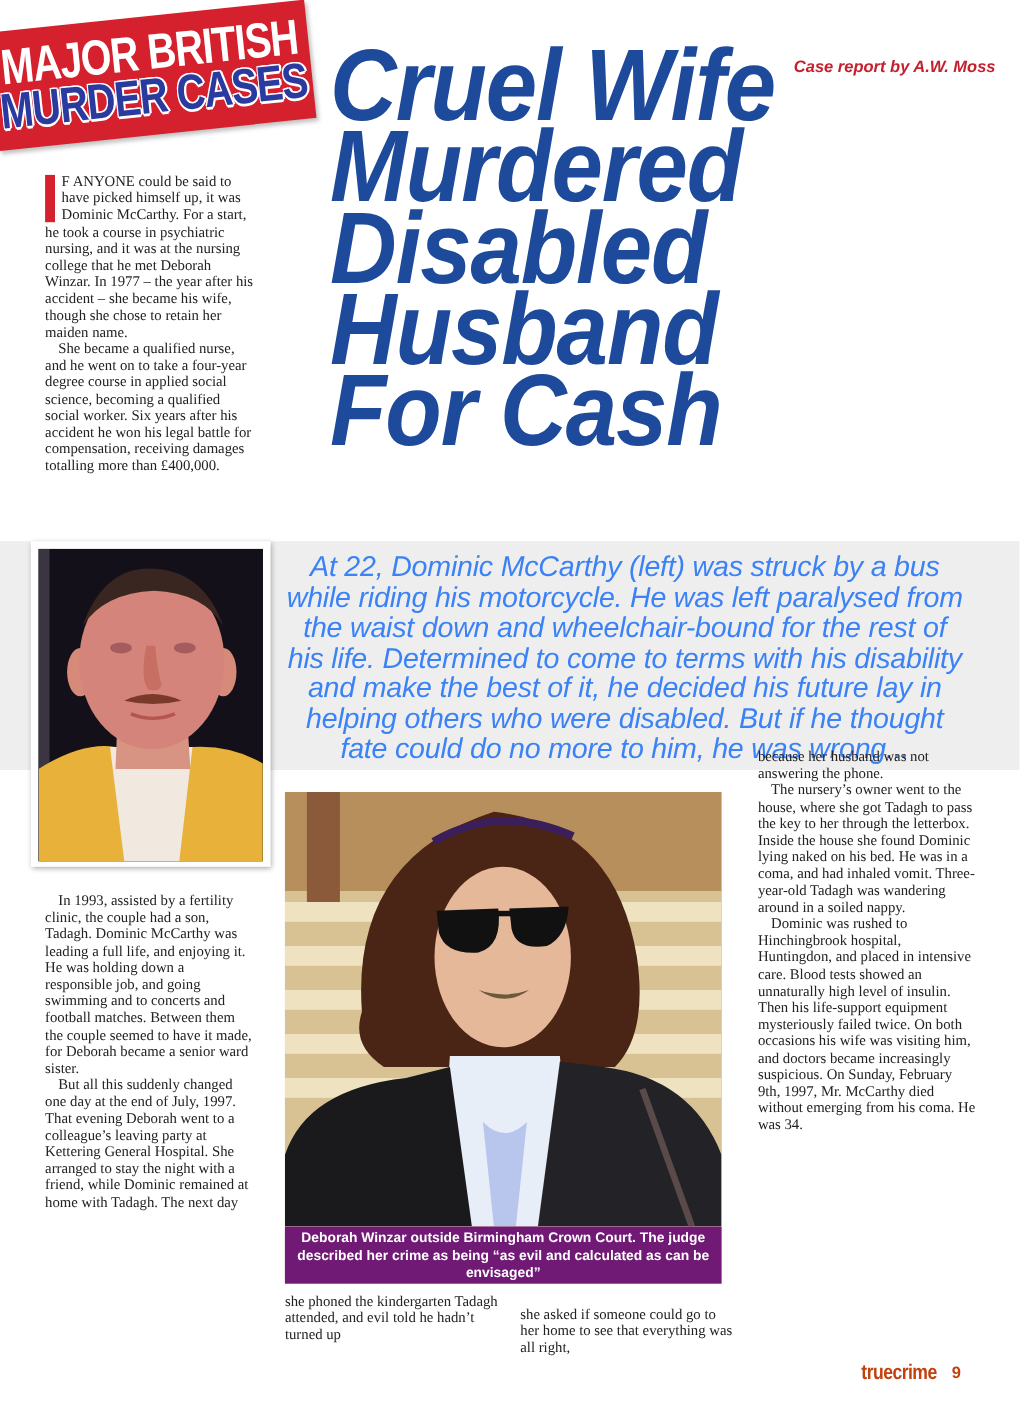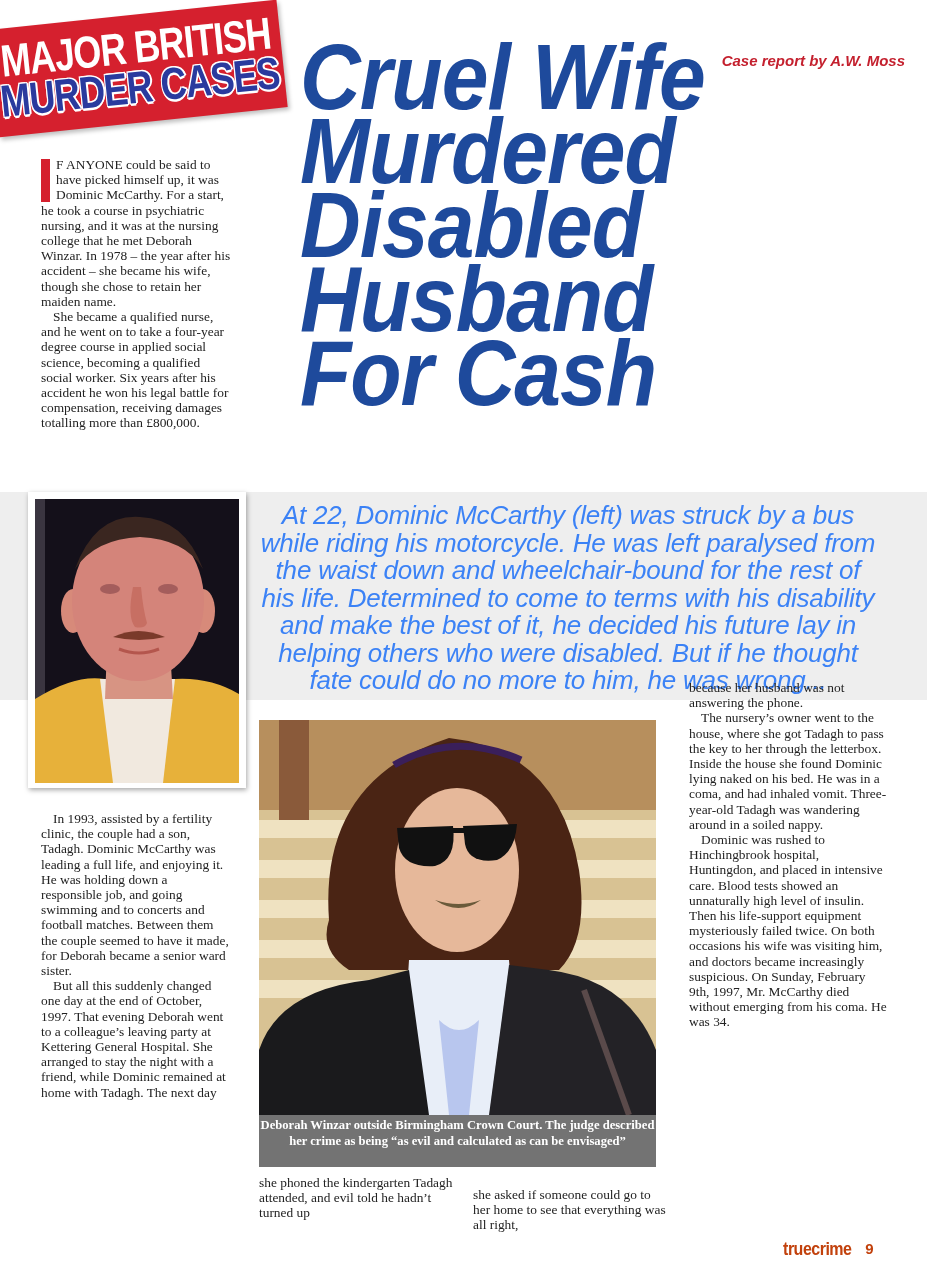--- a/index.html
+++ b/index.html
@@ -69,22 +69,22 @@
       position: absolute; left: 7px; top: 7px; width: 204px; height: 284px; overflow: hidden;
       background: #0d0b0f;
     }
 
     
     .photo-suspect {
       left: 259px; top: 720px; width: 397px; height: 395px; overflow: hidden;
       background: #c9b58a;
     }
     .caption {
-      left: 259px; top: 1115px; width: 397px; height: 52px; background: #737373;
-      color: #ffffff; text-align: center; font-family: Liberation Serif, serif;
+      left: 259px; top: 1115px; width: 397px; height: 52px; background: #701a75;
+      color: #ffffff; text-align: center; font-family: Liberation Sans, sans-serif;
       font-weight: bold; font-size: 12.6px; line-height: 16px; padding-top: 2px;
       box-sizing: border-box;
     }
 
     .col1b { left: 41px; top: 811px; width: 190px; }
     .col2 { left: 259px; top: 1175px; width: 195px; }
     .col3 { left: 473px; top: 1187px; width: 195px; }
     .col4 { left: 689px; top: 680px; width: 200px; }
 
     .footer {
@@ -106,22 +106,22 @@
 <div class="abs headline">
   <div>Cruel Wife</div>
   <div>Murdered</div>
   <div>Disabled</div>
   <div>Husband</div>
   <div>For Cash</div>
 </div>
 
 <div class="abs col-text intro">
   <span class="dropcap"></span>
-  <p class="noindent">F ANYONE could be said to have picked himself up, it was Dominic McCarthy. For a start, he took a course in psychiatric nursing, and it was at the nursing college that he met Deborah Winzar. In 1978 – the year after his accident – she became his wife, though she chose to retain her maiden name.</p>
-  <p>She became a qualified nurse, and he went on to take a four-year degree course in applied social science, becoming a qualified social worker. Six years after his accident he won his legal battle for compensation, receiving damages totalling more than £800,000.</p>
+  <p class="noindent">F ANYONE could be said to have picked himself up, it was Dominic McCarthy. For a start, he took a course in psychiatric nursing, and it was at the nursing college that he met Deborah Winzar. In 1977 – the year after his accident – she became his wife, though she chose to retain her maiden name.</p>
+  <p>She became a qualified nurse, and he went on to take a four-year degree course in applied social science, becoming a qualified social worker. Six years after his accident he won his legal battle for compensation, receiving damages totalling more than £400,000.</p>
 </div>
 
 <div class="abs standfirst-band"></div>
 <div class="abs standfirst">At 22, Dominic McCarthy (left) was struck by a bus while riding his motorcycle. He was left paralysed from the waist down and wheelchair-bound for the rest of his life. Determined to come to terms with his disability and make the best of it, he decided his future lay in helping others who were disabled. But if he thought fate could do no more to him, he was wrong...</div>
 
 <div class="abs photo-victim">
   <div class="inner">
     <svg width="204" height="284" viewBox="0 0 204 284" xmlns="http://www.w3.org/2000/svg">
       <rect width="204" height="284" fill="#14101a"></rect>
       <rect x="0" y="0" width="10" height="284" fill="#3a3540"></rect>
@@ -177,21 +177,21 @@
 
     <path d="M0 330 Q20 270 110 260 L150 250 L170 395 L0 395 Z" fill="#1a1a1c"></path>
     <path d="M397 330 Q370 260 290 250 L250 245 L230 395 L397 395 Z" fill="#232226"></path>
     <path d="M325 270 L370 395" stroke="#5a4a4a" stroke-width="6"></path>
   </svg>
 </div>
 <div class="abs caption">Deborah Winzar outside Birmingham Crown Court. The judge described her crime as being “as evil and calculated as can be envisaged”</div>
 
 <div class="abs col-text col1b">
   <p>In 1993, assisted by a fertility clinic, the couple had a son, Tadagh. Dominic McCarthy was leading a full life, and enjoying it. He was holding down a responsible job, and going swimming and to concerts and football matches. Between them the couple seemed to have it made, for Deborah became a senior ward sister.</p>
-  <p>But all this suddenly changed one day at the end of October, 1997. That evening Deborah went to a colleague’s leaving party at Kettering General Hospital. She arranged to stay the night with a friend, while Dominic remained at home with Tadagh. The next day</p>
+  <p>But all this suddenly changed one day at the end of July, 1997. That evening Deborah went to a colleague’s leaving party at Kettering General Hospital. She arranged to stay the night with a friend, while Dominic remained at home with Tadagh. The next day</p>
 </div>
 
 <div class="abs col-text col2">
   <p class="noindent">she phoned the kindergarten Tadagh attended, and evil told he hadn’t turned up</p>
 </div>
 
 <div class="abs col-text col3">
   <p class="noindent">she asked if someone could go to her home to see that everything was all right,</p>
 </div>
 

